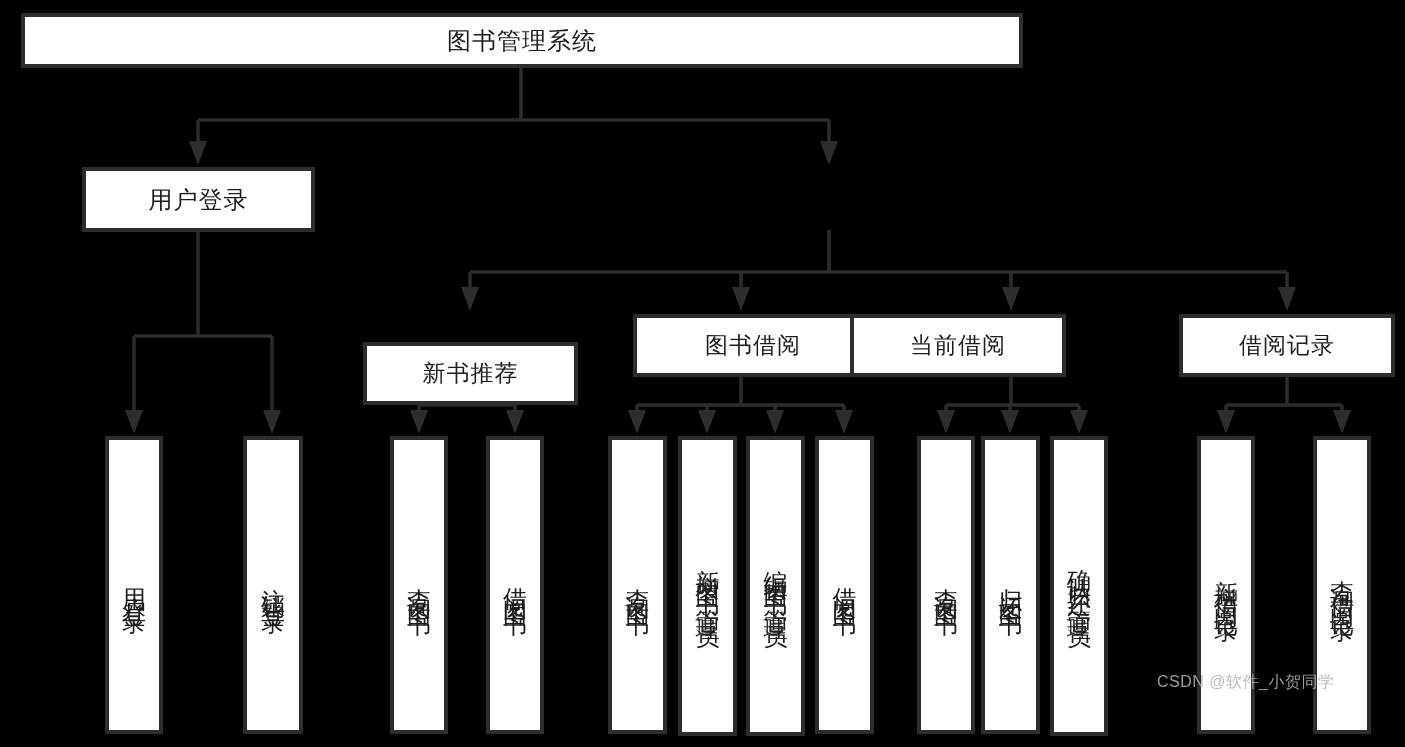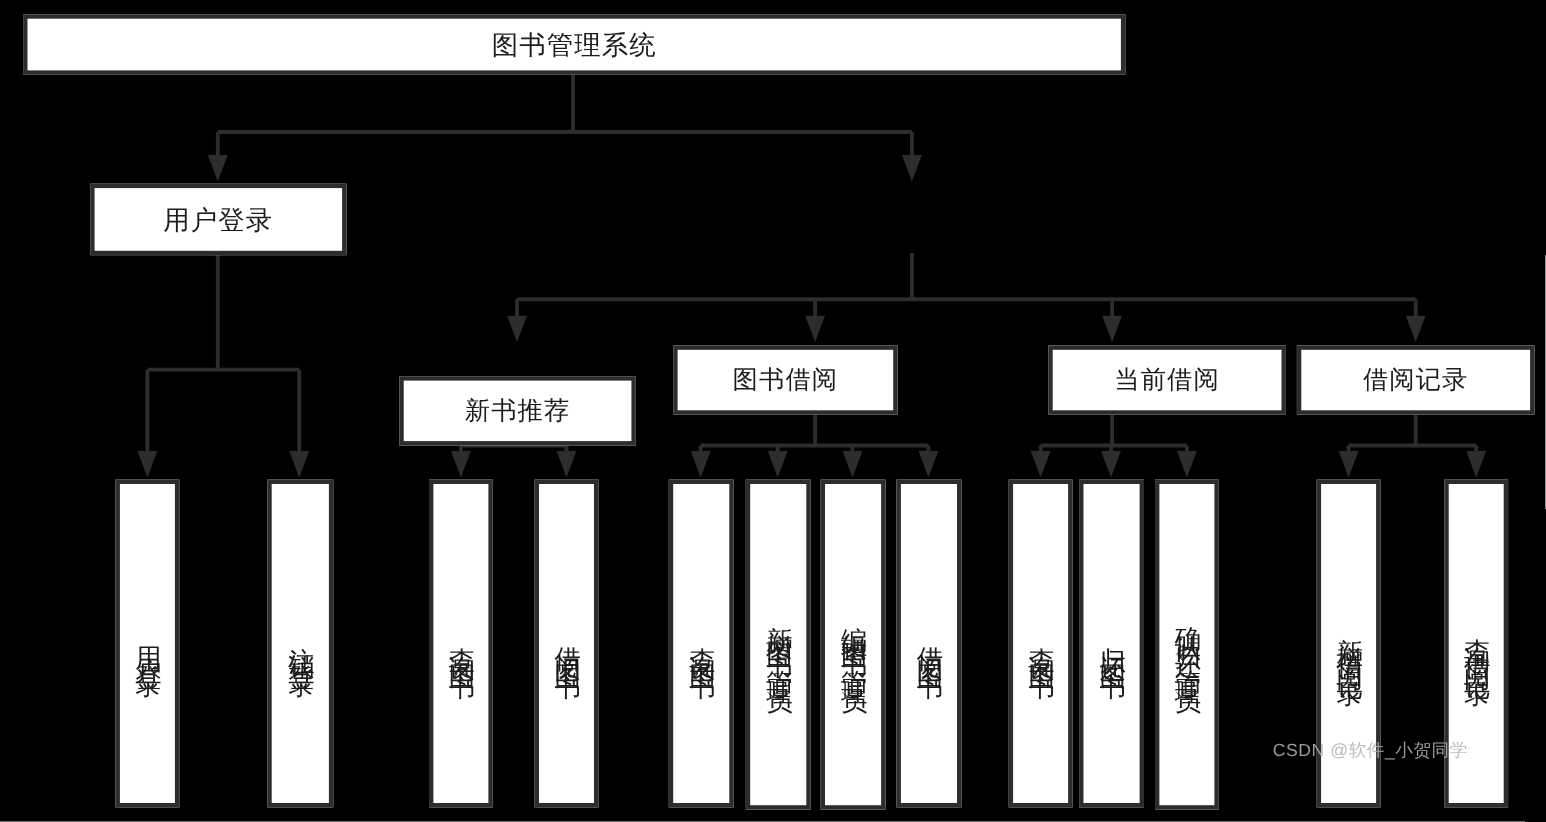--- a/index.html
+++ b/index.html
@@ -136,24 +136,24 @@
     <span class="lbl">图书管理系统</span>
   </div>
 
   <div class="box h" style="left:82px; top:167px; width:233px; height:65px;">
     <span class="lbl">用户登录</span>
   </div>
 
   <div class="box h lv3" style="left:363px; top:314px; width:215px; height:63px;margin-top:28px;">
     <span class="lbl">新书推荐</span>
   </div>
-  <div class="box h lv3" style="left:612px; top:314px; width:204px; height:63px;">
+  <div class="box h lv3" style="left:633px; top:314px; width:240px; height:63px;">
     <span class="lbl">图书借阅</span>
   </div>
-  <div class="box h lv3" style="left:953px; top:314px; width:216px; height:63px;">
+  <div class="box h lv3" style="left:850px; top:314px; width:216px; height:63px;">
     <span class="lbl">当前借阅</span>
   </div>
   <div class="box h lv3" style="left:1179px; top:314px; width:216px; height:63px;">
     <span class="lbl">借阅记录</span>
   </div>
 
   <div class="box v" style="left:105px; top:436px; width:58px; height:298px;">
     <span class="lbl">用户登录</span>
   </div>
   <div class="box v" style="left:243px; top:436px; width:60px; height:298px;">

